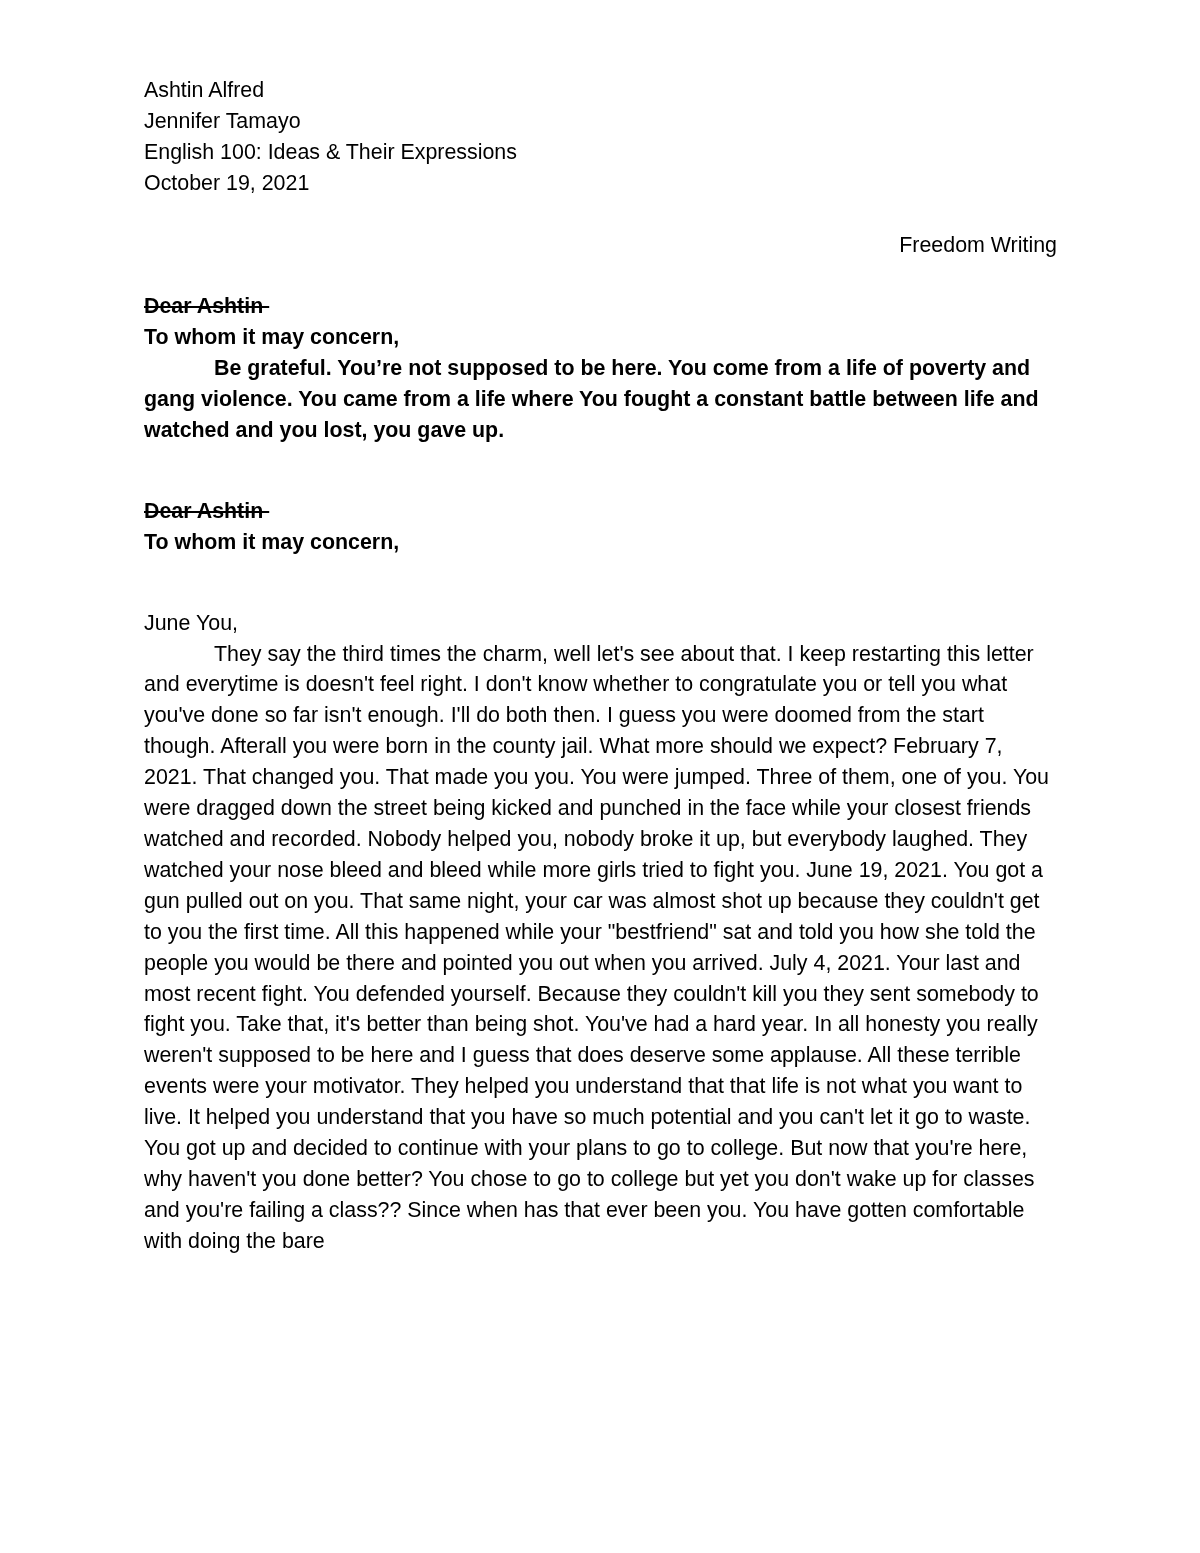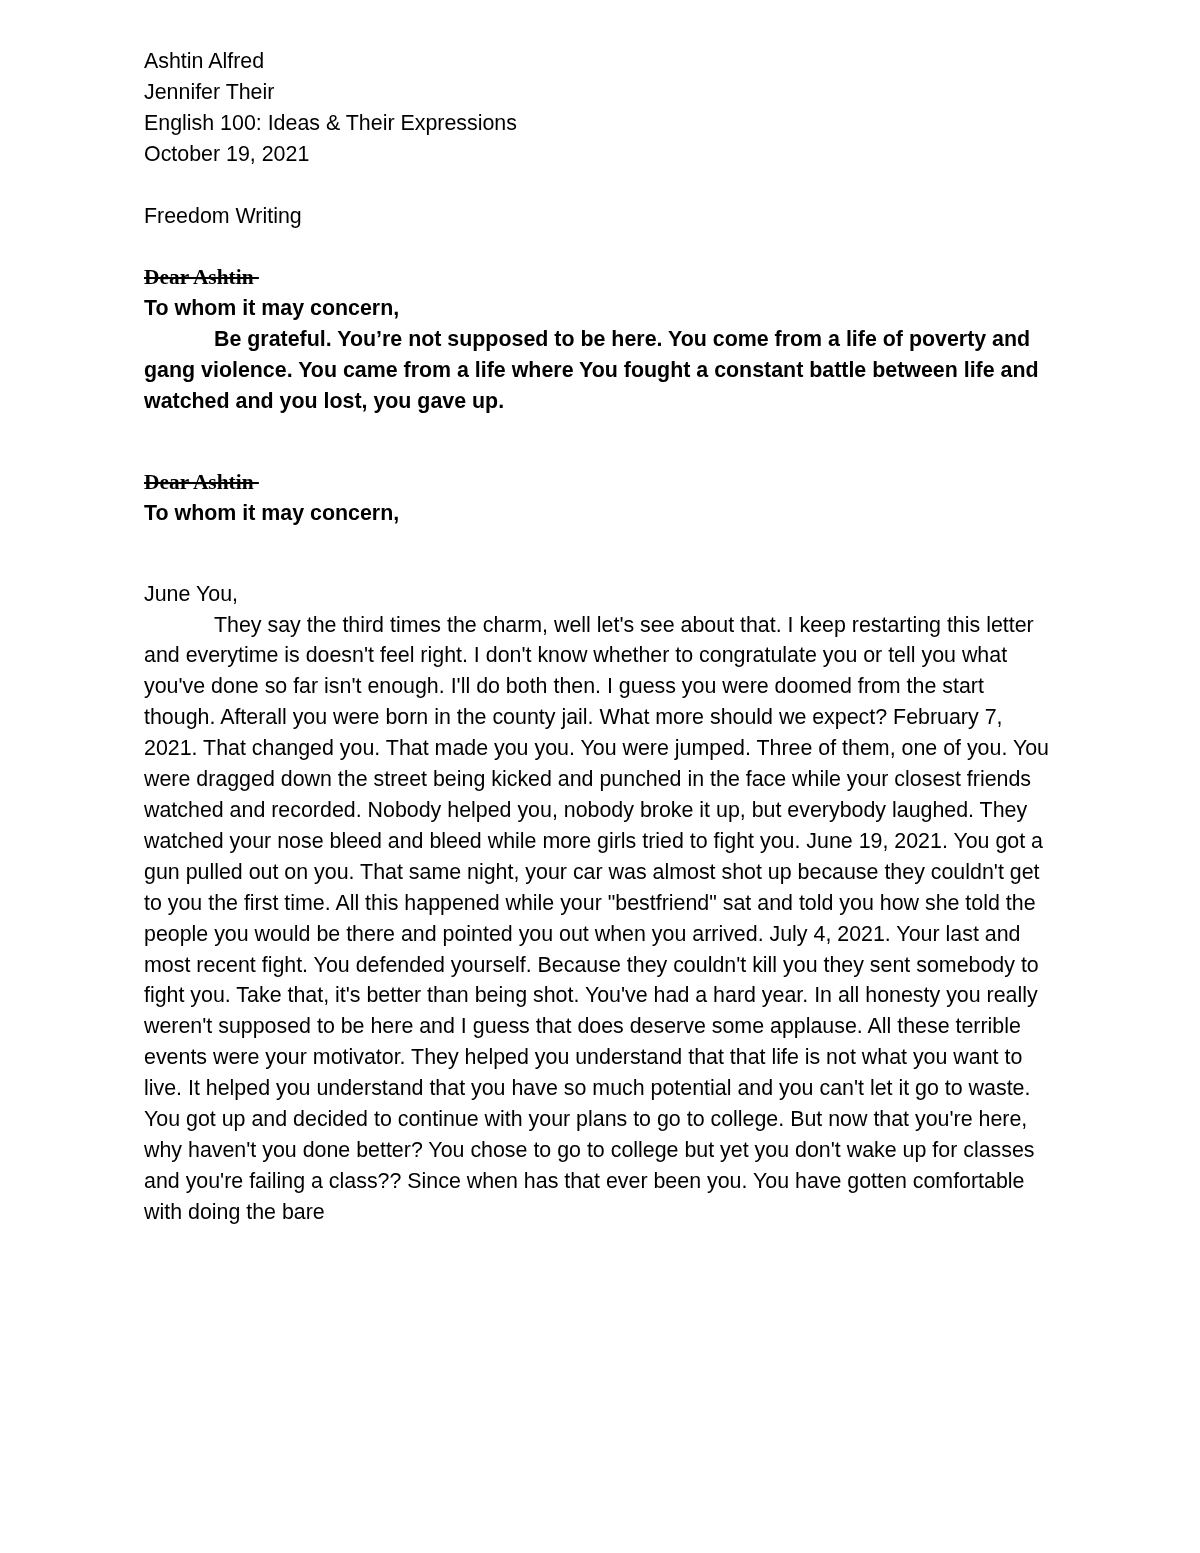--- a/index.html
+++ b/index.html
@@ -13,40 +13,40 @@
     color: #000000;
     font-family: "Liberation Sans", "DejaVu Sans", sans-serif;
     font-size: 21.4px;
     line-height: 30.9px;
     overflow: hidden;
   }
   .page {
     box-sizing: border-box;
     width: 1200px;
     height: 1553px;
-    padding: 46px 143px 0 144px;
+    padding: 75px 143px 0 144px;
     background: #ffffff;
   }
   p { margin: 0; padding: 0; }
-  .center { text-align: left; }
+  .center { text-align: right; }
   .bold { font-weight: bold; }
   .italic { }
-  .strike { text-decoration: line-through; font-family: Liberation Serif, serif; }
+  .strike { text-decoration: line-through; }
   .indent { text-indent: 70px; }
   .blank-line { height: 30.9px; }
   .section-gap { height: 50px; }
 </style>
 </head>
 <body>
 
 <div class="page">
 
   <div>
     <p>Ashtin Alfred</p>
-    <p>Jennifer Their</p>
+    <p>Jennifer Tamayo</p>
     <p>English 100: Ideas &amp; Their Expressions</p>
     <p>October 19, 2021</p>
   </div>
 
   <div class="blank-line"></div>
 
   <p class="center">Freedom Writing</p>
 
   <div class="blank-line"></div>
 

